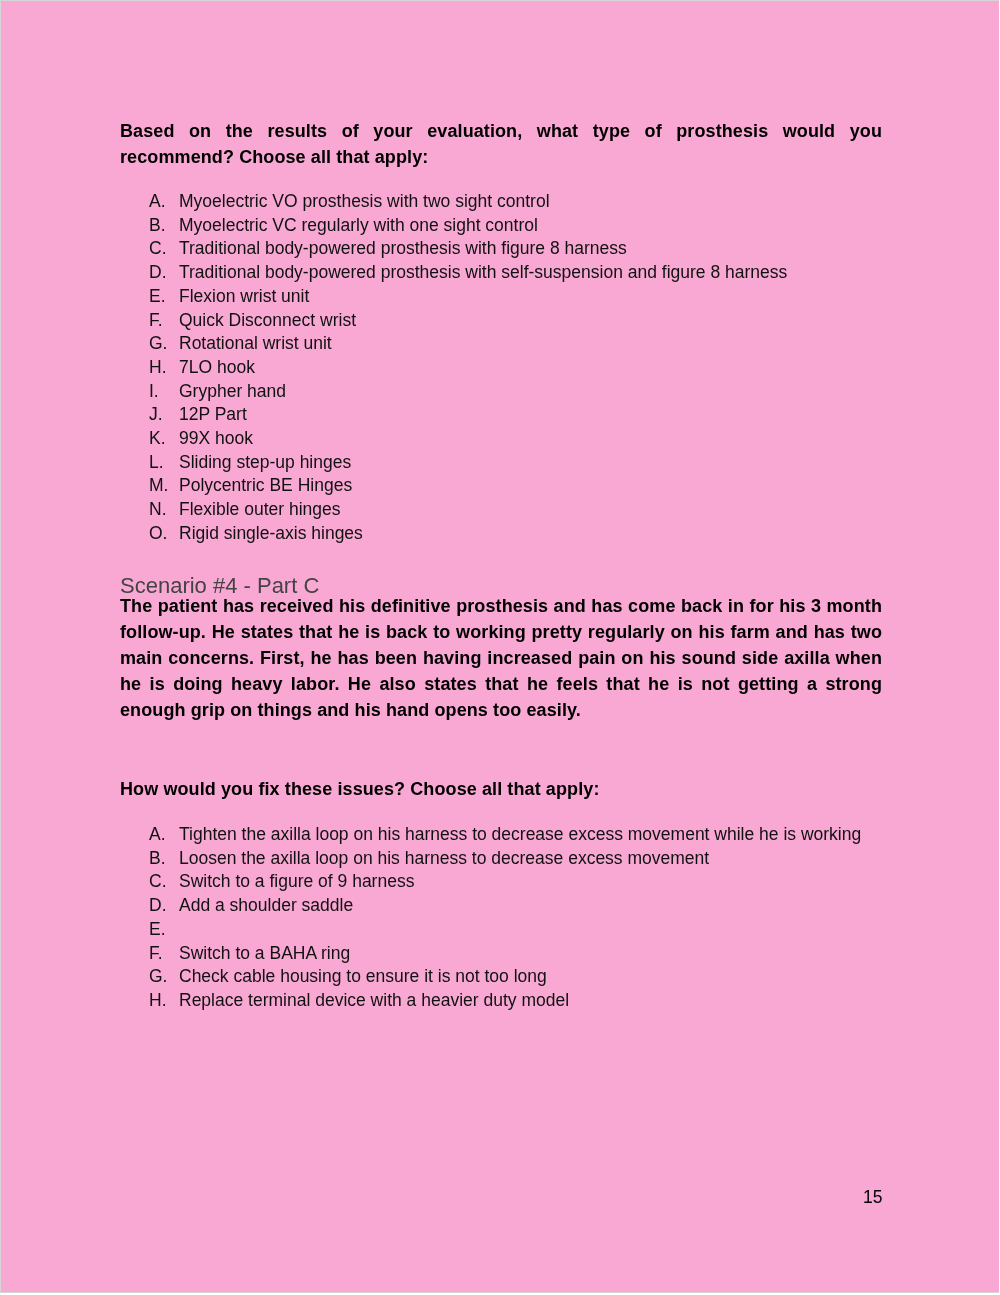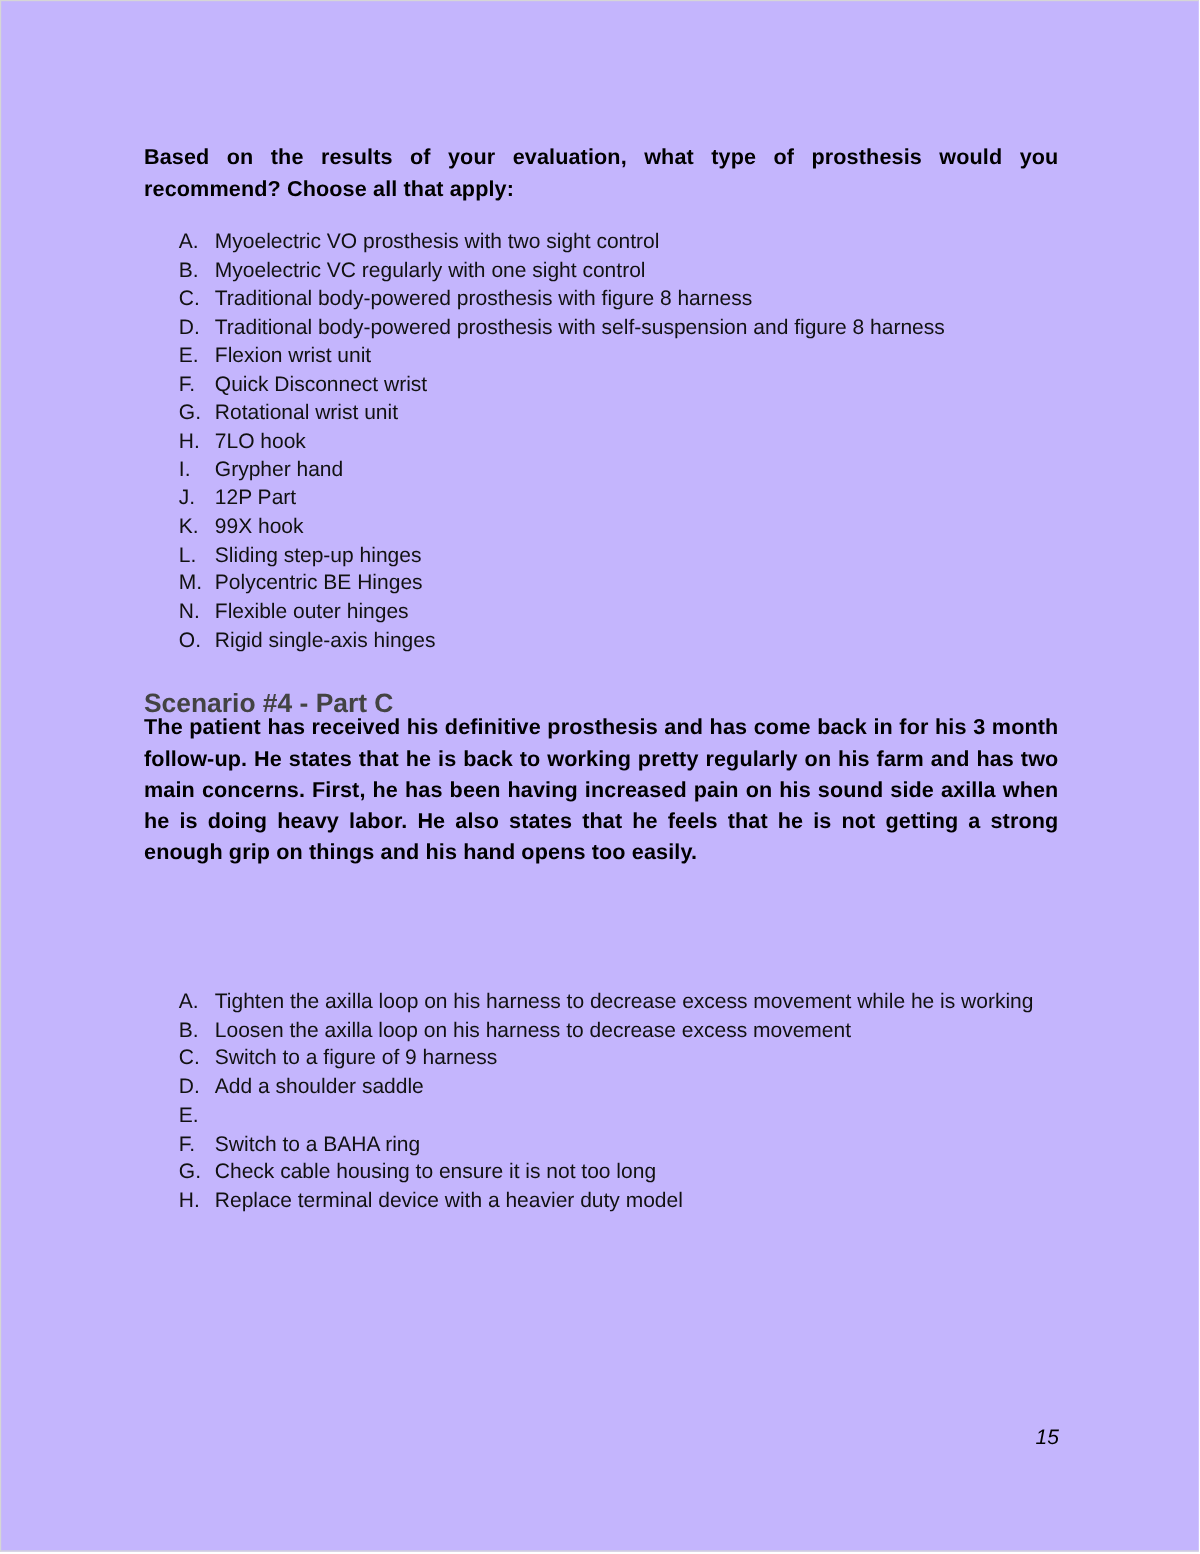--- a/index.html
+++ b/index.html
@@ -18,21 +18,21 @@
     .page {
       position: absolute;
       left: 0;
       top: 0;
       width: 999px;
       height: 1293px;
       border-top: 1px solid #d6d6d6;
       border-left: 1px solid #d6d6d6;
       border-bottom: 1px solid #d6d6d6;
       box-sizing: border-box;
-      background: #c4b5fd;
+      background: #f9a8d4;
     }
     .content {
       position: absolute;
       left: 119px;
       width: 762px;
     }
     .bold-para {
       font-weight: bold;
       font-size: 18px;
       line-height: 26px;
@@ -61,37 +61,36 @@
       display: inline-block;
       width: 30px;
     }
     .list1 { top: 189px; }
     .heading {
       position: absolute;
       left: 119px;
       top: 572px;
       font-size: 22px;
       color: #434343;
-      font-weight: bold;
+      font-weight: normal;
       margin: 0;
     }
     .scenario-para {
       top: 592px;
     }
     .q2-prompt {
       top: 775px;
     }
     .list2 { top: 822px; }
     .page-number {
       position: absolute;
       left: 862px;
       top: 1186px;
       font-size: 17.5px;
       color: #000000;
-      font-style: italic;
     }
   </style>
 </head>
 <body>
 
 <div class="page">
 
   <p class="content bold-para q1-prompt">Based on the results of your evaluation, what type of prosthesis would you recommend? Choose all that apply:</p>
 
   <ol class="choices list1">
@@ -154,20 +153,21 @@
     <li>
         <span class="letter">O.</span>
         <span>Rigid single-axis hinges</span>
       </li>
   </ol>
 
   <h2 class="heading">Scenario #4 - Part C</h2>
 
   <p class="content bold-para scenario-para">The patient has received his definitive prosthesis and has come back in for his 3 month follow-up. He states that he is back to working pretty regularly on his farm and has two main concerns. First, he has been having increased pain on his sound side axilla when he is doing heavy labor. He also states that he feels that he is not getting a strong enough grip on things and his hand opens too easily.</p>
 
+  <p class="content bold-para q2-prompt">How would you fix these issues? Choose all that apply:</p>
 
   <ol class="choices list2">
     <li>
         <span class="letter">A.</span>
         <span>Tighten the axilla loop on his harness to decrease excess movement while he is working</span>
       </li>
     <li>
         <span class="letter">B.</span>
         <span>Loosen the axilla loop on his harness to decrease excess movement</span>
       </li>

